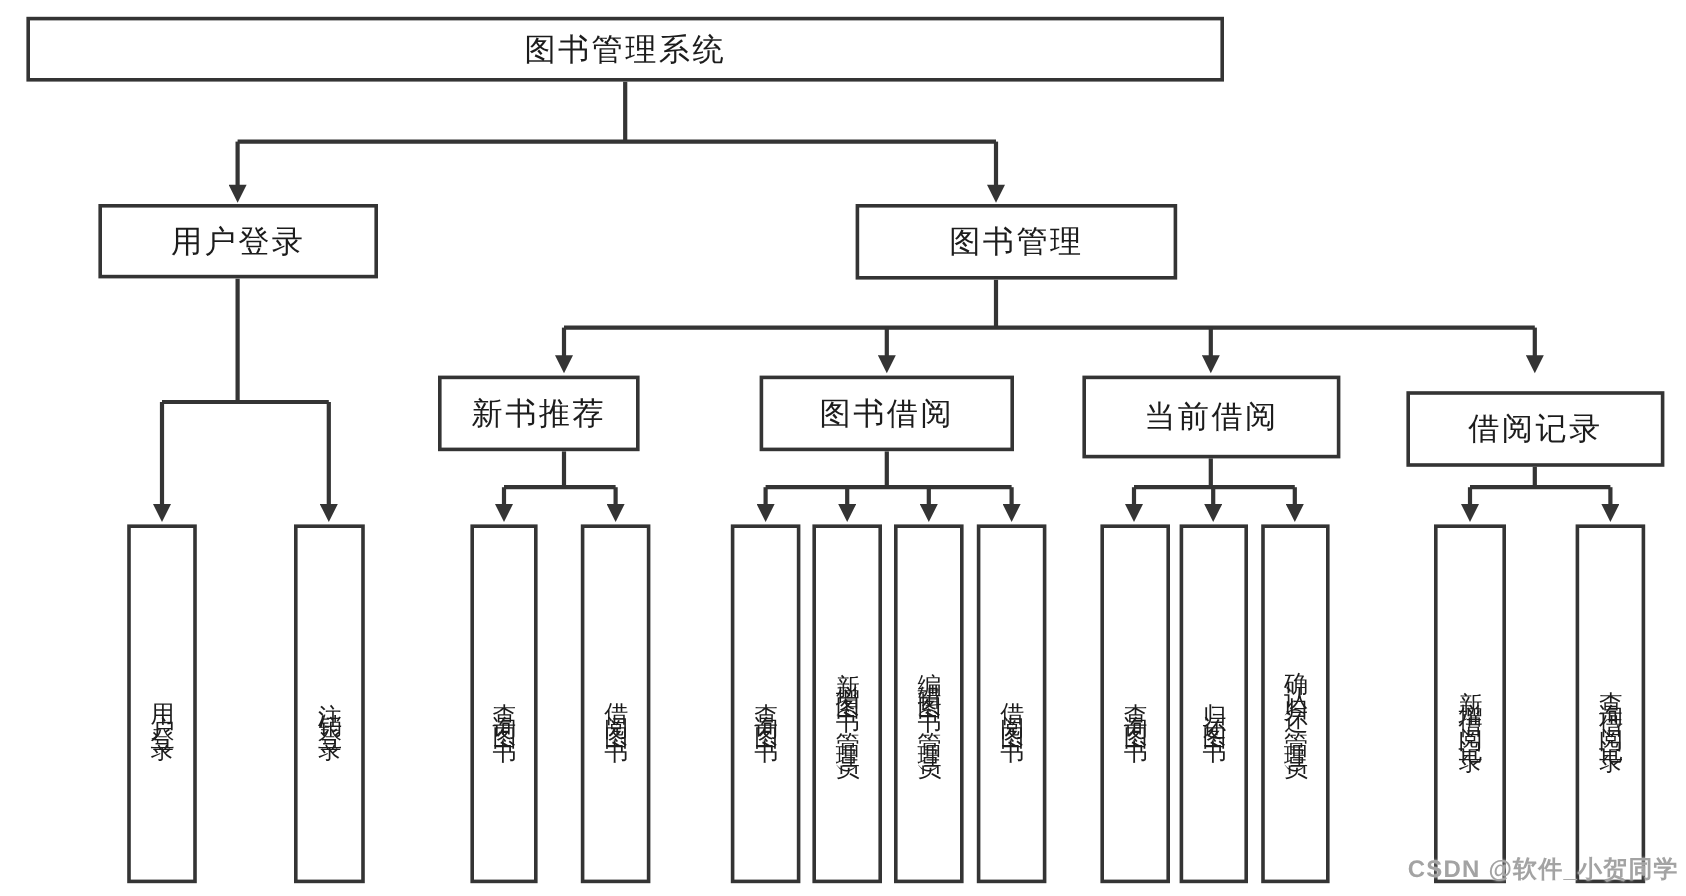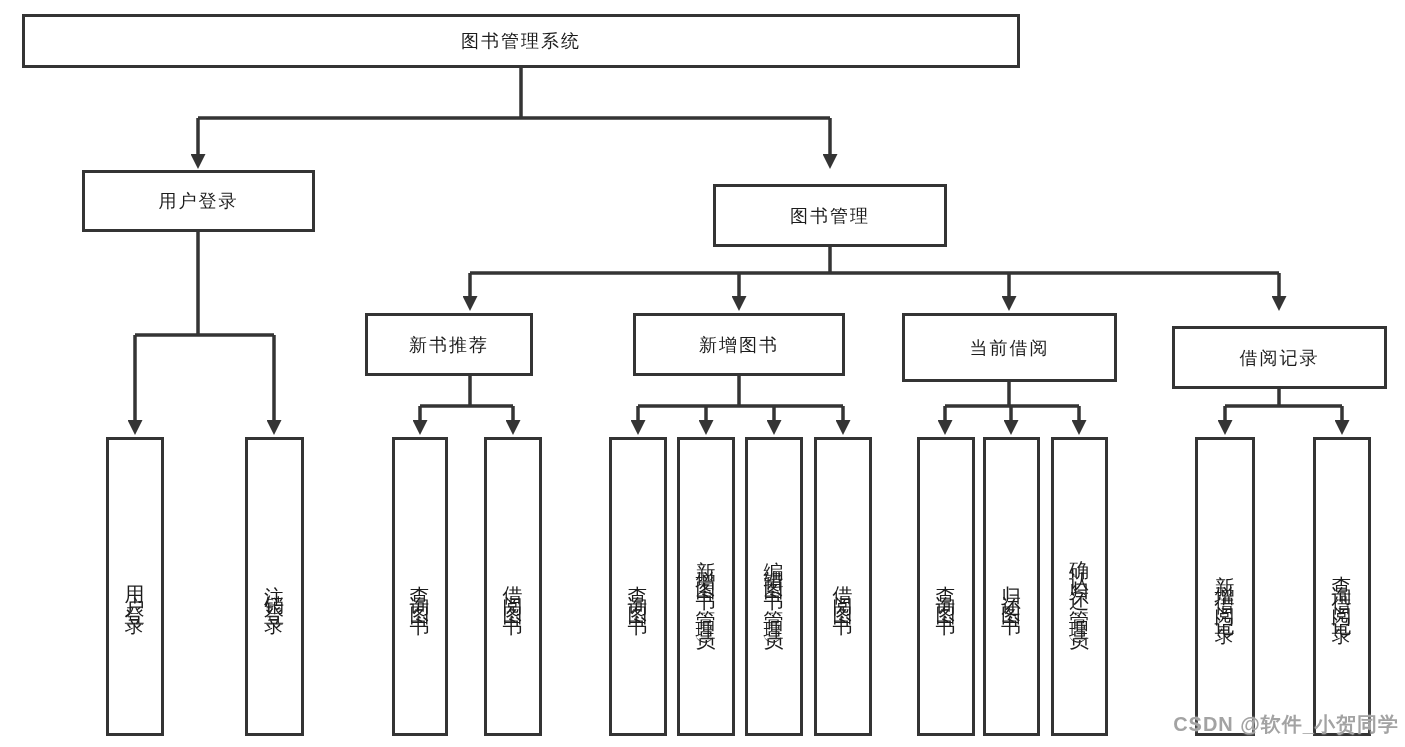--- a/index.html
+++ b/index.html
@@ -24,21 +24,21 @@
   .node {
     position: absolute;
     border: 3px solid #343434;
     background: #ffffff;
     display: flex;
     align-items: center;
     justify-content: center;
     color: #1c1c1c;
   }
   .hbox {
-    font-size: 18px;
+    font-size: 26px;
     letter-spacing: 2px;
   }
   .vbox {
     writing-mode: vertical-rl;
     text-orientation: mixed;
     font-size: 20px;
     letter-spacing: 10px;
     line-height: 1;
     padding-top: 6px;
   }
@@ -98,24 +98,24 @@
 
       <path d="M1279 376 V406 M1225 406 H1342"></path>
       <line x1="1225" y1="406" x2="1225" y2="429" marker-end="url(#arrow)"></line>
       <line x1="1342" y1="406" x2="1342" y2="429" marker-end="url(#arrow)"></line>
     </g>
   </svg>
 
   <div class="node hbox" style="left:22px; top:14px; width:998px; height:54px;">图书管理系统</div>
 
   <div class="node hbox" style="left:82px; top:170px; width:233px; height:62px;">用户登录</div>
-  <div class="node hbox" style="left:713px; top:184px; width:234px; height:63px;">图书管理</div>
+  <div class="node hbox" style="left:713px; top:170px; width:268px; height:63px;">图书管理</div>
 
   <div class="node hbox" style="left:365px; top:313px; width:168px; height:63px;font-family:Liberation Serif, serif;">新书推荐</div>
-  <div class="node hbox" style="left:633px; top:313px; width:212px; height:63px;">新增图书</div>
+  <div class="node hbox" style="left:633px; top:313px; width:212px; height:63px;">图书借阅</div>
   <div class="node hbox" style="left:902px; top:313px; width:215px; height:69px;">当前借阅</div>
   <div class="node hbox" style="left:1172px; top:313px; width:215px; height:63px;margin-top:13px;">借阅记录</div>
 
   <div class="node vbox" style="left:106px; top:437px; width:58px; height:299px;">用户登录</div>
   <div class="node vbox" style="left:245px; top:437px; width:59px; height:299px;">注销登录</div>
 
   <div class="node vbox" style="left:392px; top:437px; width:56px; height:299px;">查询图书</div>
   <div class="node vbox" style="left:484px; top:437px; width:58px; height:299px;">借阅图书</div>
 
   <div class="node vbox" style="left:609px; top:437px; width:58px; height:299px;">查询图书</div>

